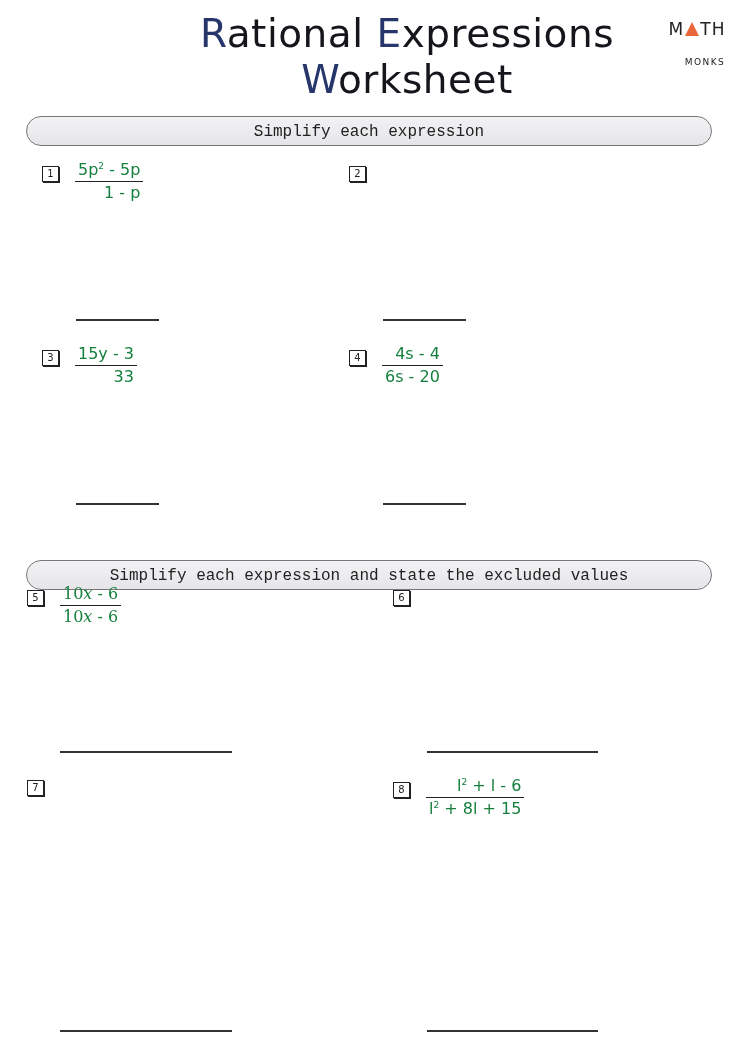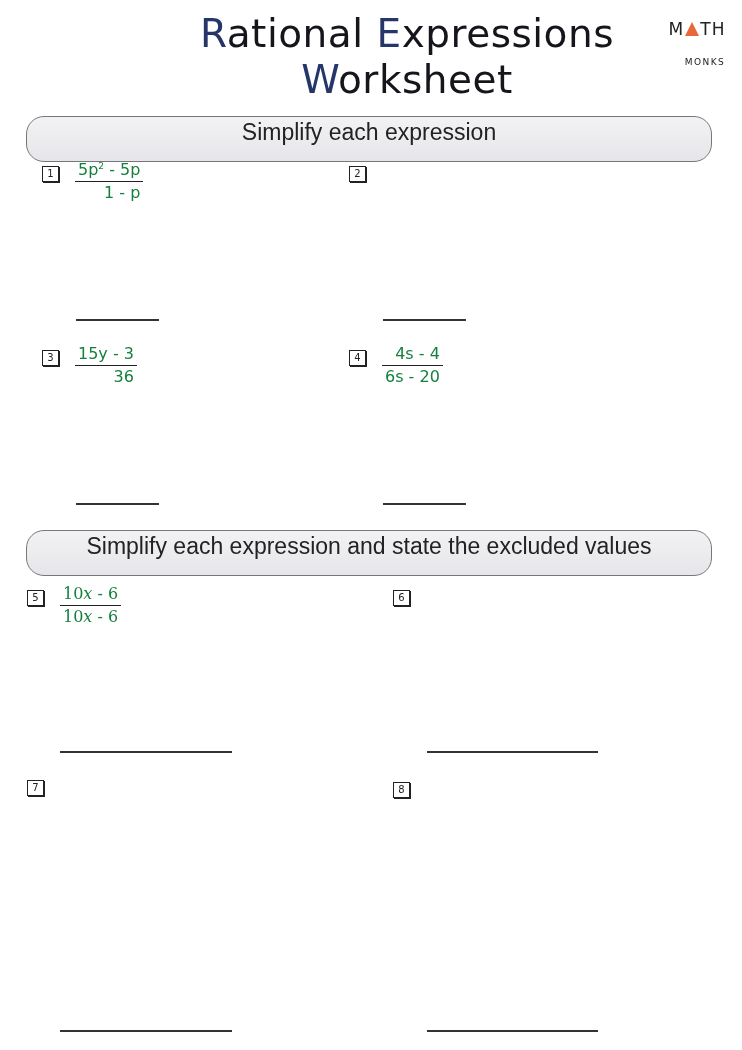--- a/index.html
+++ b/index.html
@@ -5,23 +5,23 @@
   html, body { margin: 0; padding: 0; background: #ffffff; }
   body { width: 742px; height: 1050px; position: relative; overflow: hidden; font-family: "DejaVu Sans", sans-serif; color: #1c1c1c; }
   .title { position: absolute; left: 0; width: 742px; text-align: center; font-family: "DejaVu Sans", sans-serif; font-size: 39px; color: #15161c; letter-spacing: 0.5px; line-height: 44px; padding-left: 36px; }
   .title .cap { color: #26366b; }
   .t1 { top: 12px; }
   .t2 { top: 58px; }
   .logo { position: absolute; left: 666px; top: 20px; width: 62px; text-align: center; }
   .logo-main { font-family: "DejaVu Sans", sans-serif; font-size: 17px; letter-spacing: 1px; color: #222; line-height: 18px; display: flex; justify-content: center; align-items: flex-end; }
   .logo-tri { width: 0; height: 0; border-left: 7px solid transparent; border-right: 7px solid transparent; border-bottom: 14px solid #e8683b; margin: 0 1px 2px 1px; }
   .logo-sub { font-family: "DejaVu Sans", sans-serif; font-size: 9px; letter-spacing: 1.5px; color: #222; margin-top: 19px; padding-left: 16px; }
-  .banner { position: absolute; left: 26px; width: 686px; height: 46px; border: 1.3px solid #777; border-radius: 18px; background: linear-gradient(#f2f2f4, #e6e6ea); box-sizing: border-box; text-align: center; font-family: Liberation Sans, sans-serif; font-size: 23px; line-height: 31px; color: #222; }
+  .banner { position: absolute; left: 26px; width: 686px; height: 30px; border: 1.3px solid #777; border-radius: 18px; background: linear-gradient(#f2f2f4, #e6e6ea); box-sizing: border-box; text-align: center; font-family: Liberation Mono, monospace; font-size: 16px; line-height: 31px; color: #222; }
   .b1 { top: 116px; }
-  .b2 { top: 530px; }
+  .b2 { top: 560px; }
   .problem { position: absolute; display: flex; align-items: flex-start; }
   .num { width: 15px; height: 14px; border: 1.3px solid #222; box-shadow: 1px 1px 0 #222; font-size: 10px; line-height: 14px; text-align: center; box-sizing: content-box; margin-top: 6px; margin-right: 16px; color: #222; font-family: "DejaVu Sans", sans-serif; }
   .frac { display: inline-flex; flex-direction: column; align-items: flex-end; font-family: "DejaVu Sans", sans-serif; font-size: 16px; color: #15803d; }
   .frac .nu { padding: 0 3px 1px 3px; line-height: 20px; white-space: nowrap; }
   .frac .bar { width: 100%; height: 1.3px; background: #222; }
   .frac .de { padding: 1px 3px 0 3px; line-height: 20px; white-space: nowrap; }
   .frac.italic .nu, .frac.italic .de { font-family: "DejaVu Serif", serif; }
   .frac sup { font-size: 9px; vertical-align: 6px; line-height: 0; }
   .ans { position: absolute; height: 1.5px; background: #333; }
 </style>
@@ -59,21 +59,21 @@
 <div class="problem" style="left:349px; top:160px;">
   <div class="num">2</div>
 </div>
 <div class="ans" style="left:383px; top:319px; width:83px;"></div>
 
 <div class="problem" style="left:42px; top:344px;">
   <div class="num">3</div>
   <div class="frac">
     <div class="nu">15y - 3</div>
     <div class="bar"></div>
-    <div class="de">36</div>
+    <div class="de">33</div>
   </div>
 </div>
 <div class="ans" style="left:76px; top:503px; width:83px;"></div>
 
 <div class="problem" style="left:349px; top:344px;">
   <div class="num">4</div>
   <div class="frac">
     <div class="nu">4s - 4</div>
     <div class="bar"></div>
     <div class="de">6s - 20</div>
@@ -98,14 +98,19 @@
 </div>
 <div class="ans" style="left:427px; top:751px; width:171px;"></div>
 
 <div class="problem" style="left:27px; top:774px;">
   <div class="num">7</div>
 </div>
 <div class="ans" style="left:60px; top:1030px; width:172px;"></div>
 
 <div class="problem" style="left:393px; top:776px;">
   <div class="num">8</div>
+  <div class="frac">
+    <div class="nu">l<sup>2</sup> + l - 6</div>
+    <div class="bar"></div>
+    <div class="de">l<sup>2</sup> + 8l + 15</div>
+  </div>
 </div>
 <div class="ans" style="left:427px; top:1030px; width:171px;"></div>
 
 </body></html>

